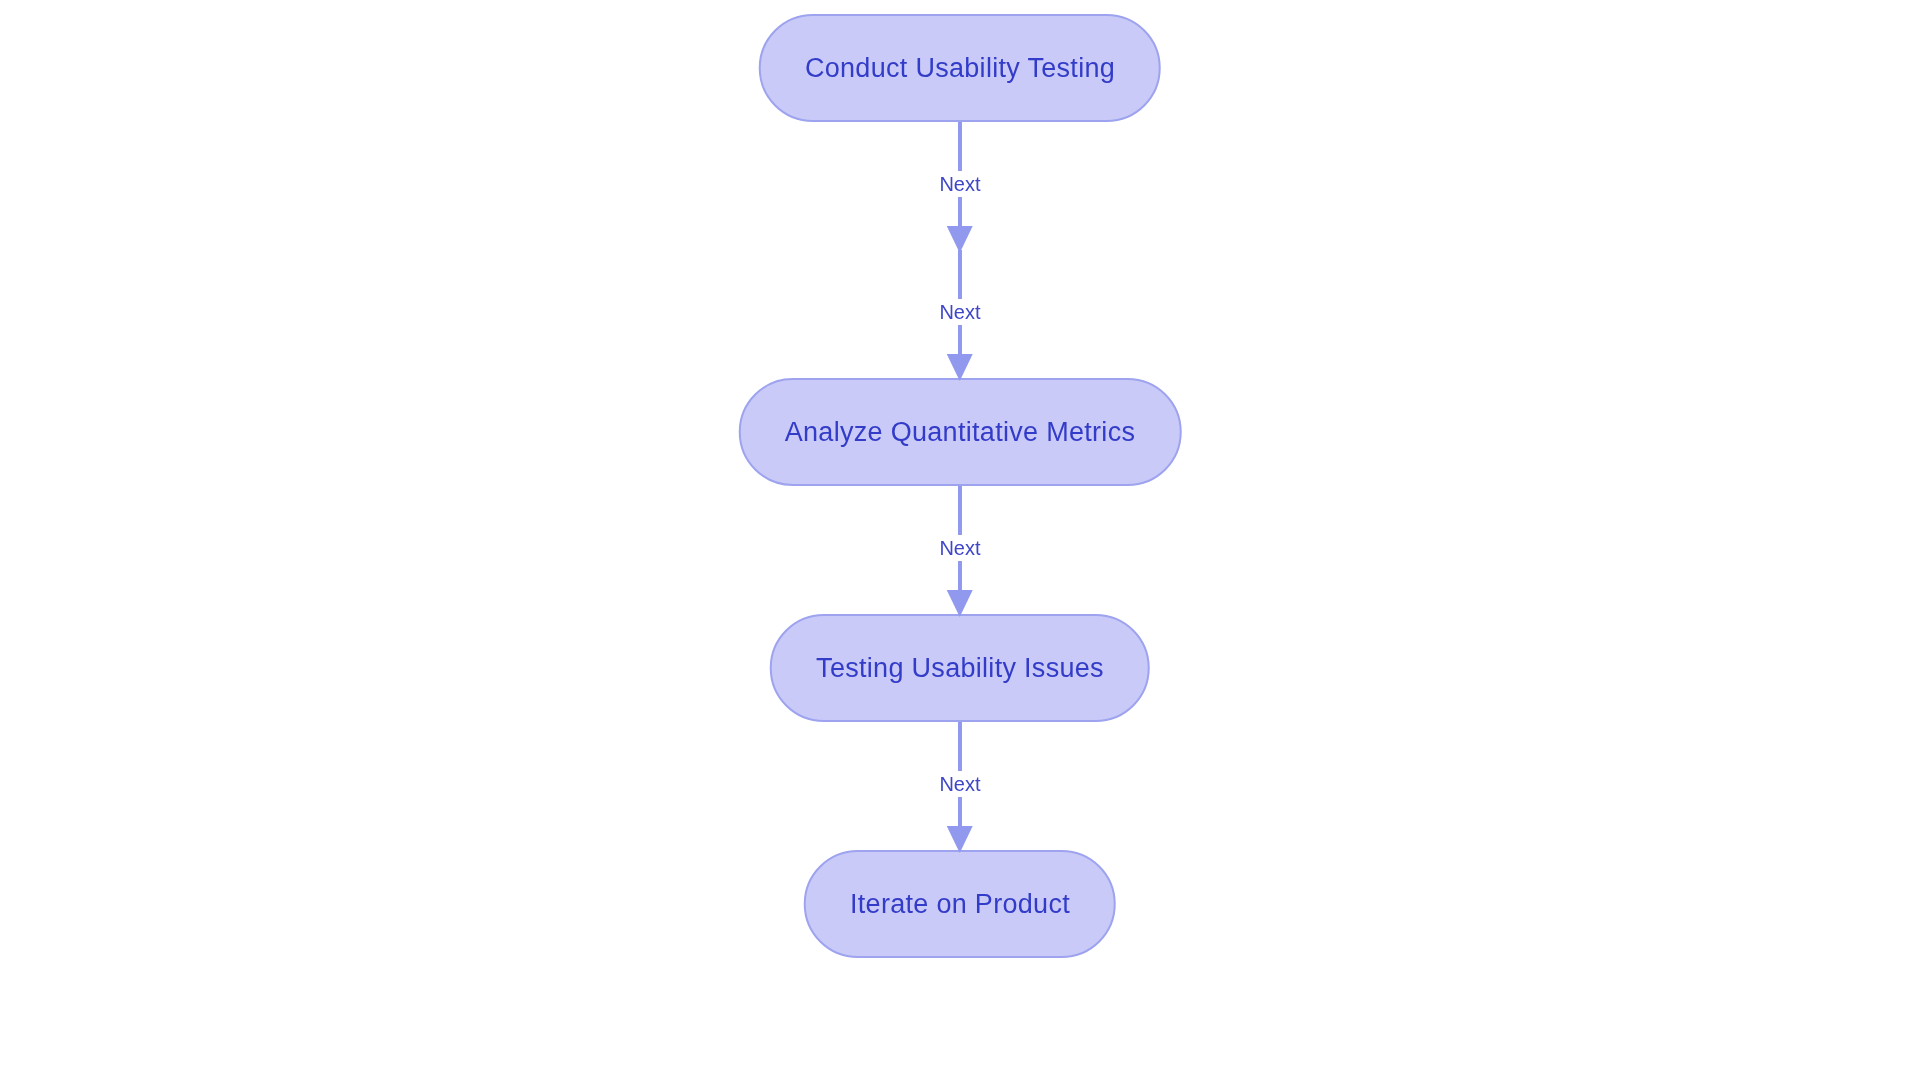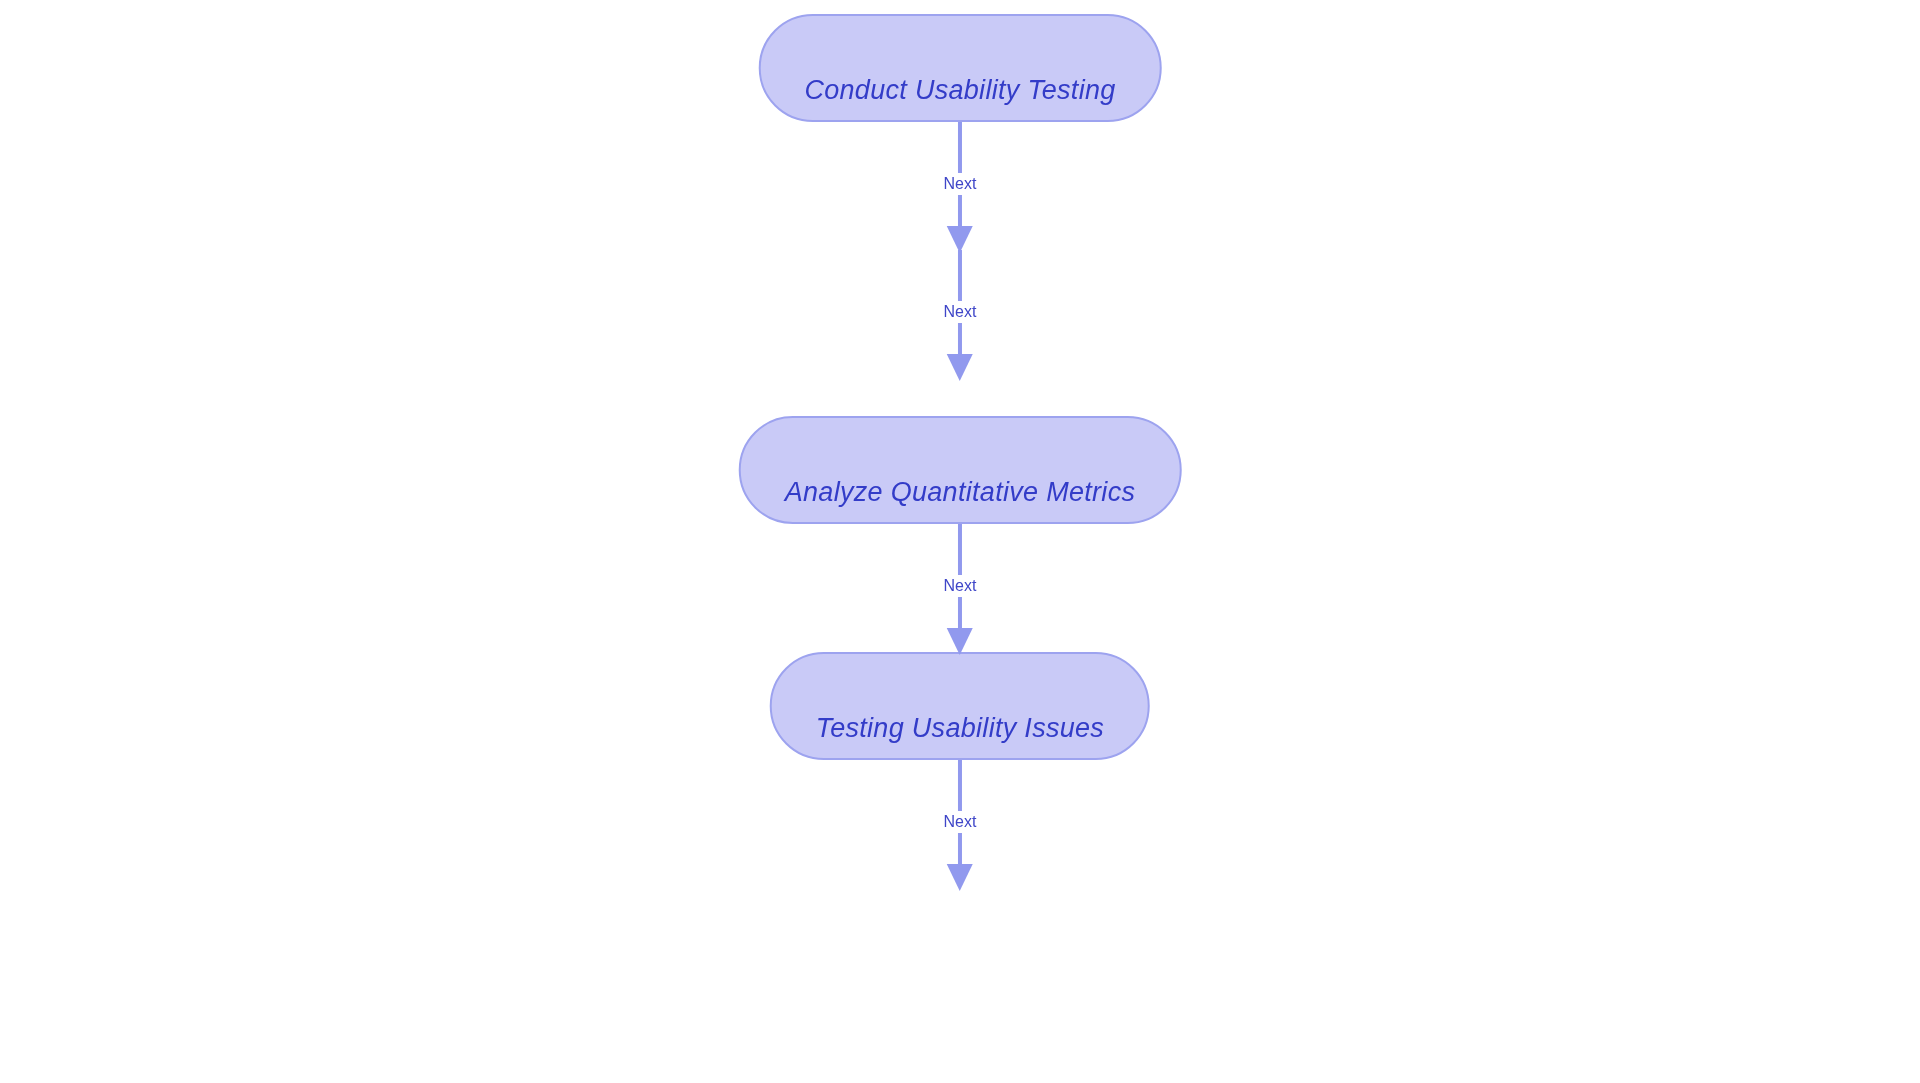--- a/index.html
+++ b/index.html
@@ -29,38 +29,37 @@
     align-items: center;
   }
 
   .node {
     box-sizing: border-box;
     height: 108px;
     border-radius: 54px;
     background: var(--node-fill, #c9caf7);
     border: 2px solid var(--node-border, #9da3ef);
     display: flex;
-    align-items: flex-end;
+    align-items: center;
     justify-content: center;
-    padding: 16px 44px;
+    padding: 0 44px;
     z-index: 1;
-    font-style: italic;
   }
 
   .node-label {
     color: var(--node-text, #333cc8);
     font-size: 27px;
     line-height: 1;
     letter-spacing: 0.3px;
     white-space: nowrap;
   }
 
   .n1 { min-width: 392px; }
   .n2 { min-width: 433px; }
-  .n3 { min-width: 433px; margin-top: 38px; }
+  .n3 { min-width: 433px; }
   .n4 { min-width: 364px; }
   .n5 { min-width: 302px; }
 
   .connector {
     position: relative;
     width: 120px;
     height: 128px;
     z-index: 2;
   }
 
@@ -86,21 +85,21 @@
     border-top: 27px solid var(--line, #9199ee);
   }
 
   .edge-label {
     position: absolute;
     top: 62px;
     left: 50%;
     transform: translate(-50%, -50%);
     background: var(--bg, #ffffff);
     color: var(--edge-text, #3f46c8);
-    font-size: 16px;
+    font-size: 20px;
     line-height: 1;
     padding: 3px 7px;
     white-space: nowrap;
   }
 </style>
 </head>
 <body>
 
 <div class="canvas">
   <div class="flow">
@@ -135,15 +134,18 @@
     <div class="node n4">
       <span class="node-label">Testing Usability Issues</span>
     </div>
 
     <div class="connector">
       <div class="stem"></div>
       <div class="arrowhead"></div>
       <span class="edge-label">Next</span>
     </div>
 
+    <div class="node n5">
+      <span class="node-label">Iterate on Product</span>
+    </div>
 
   </div>
 </div>
 
 </body></html>

